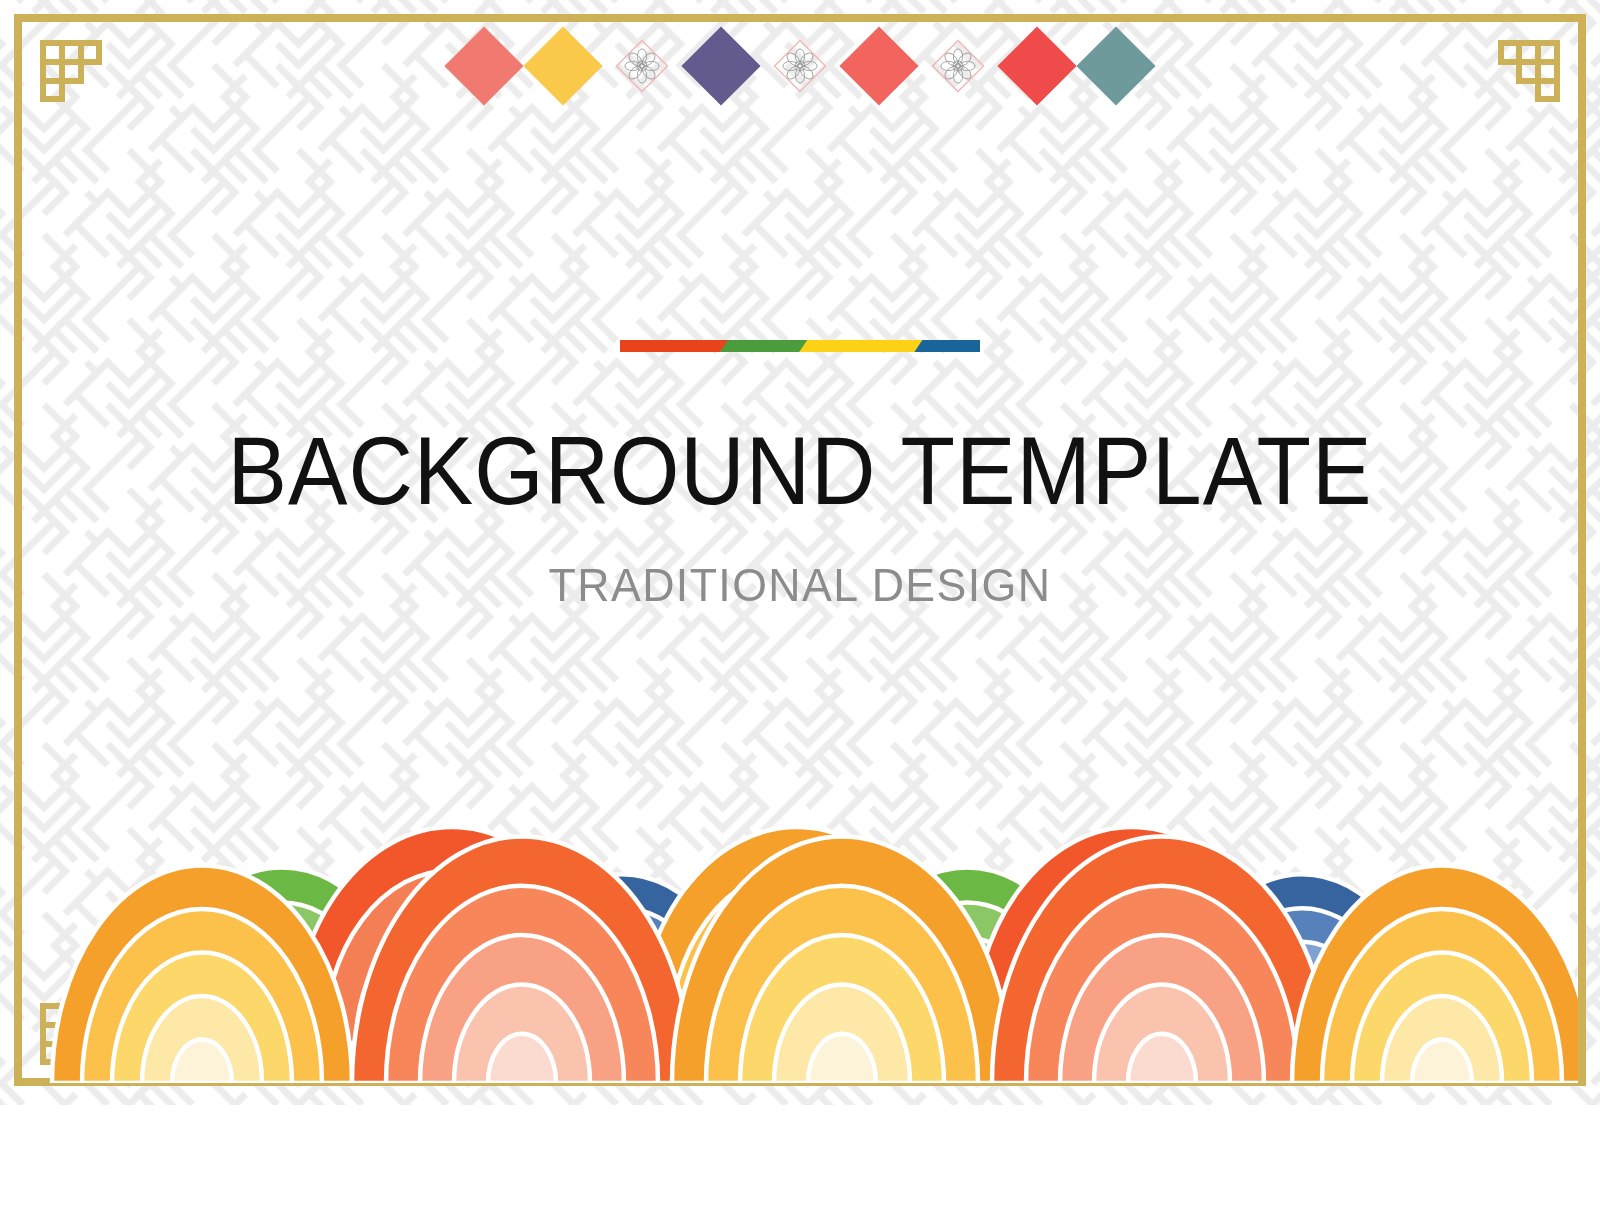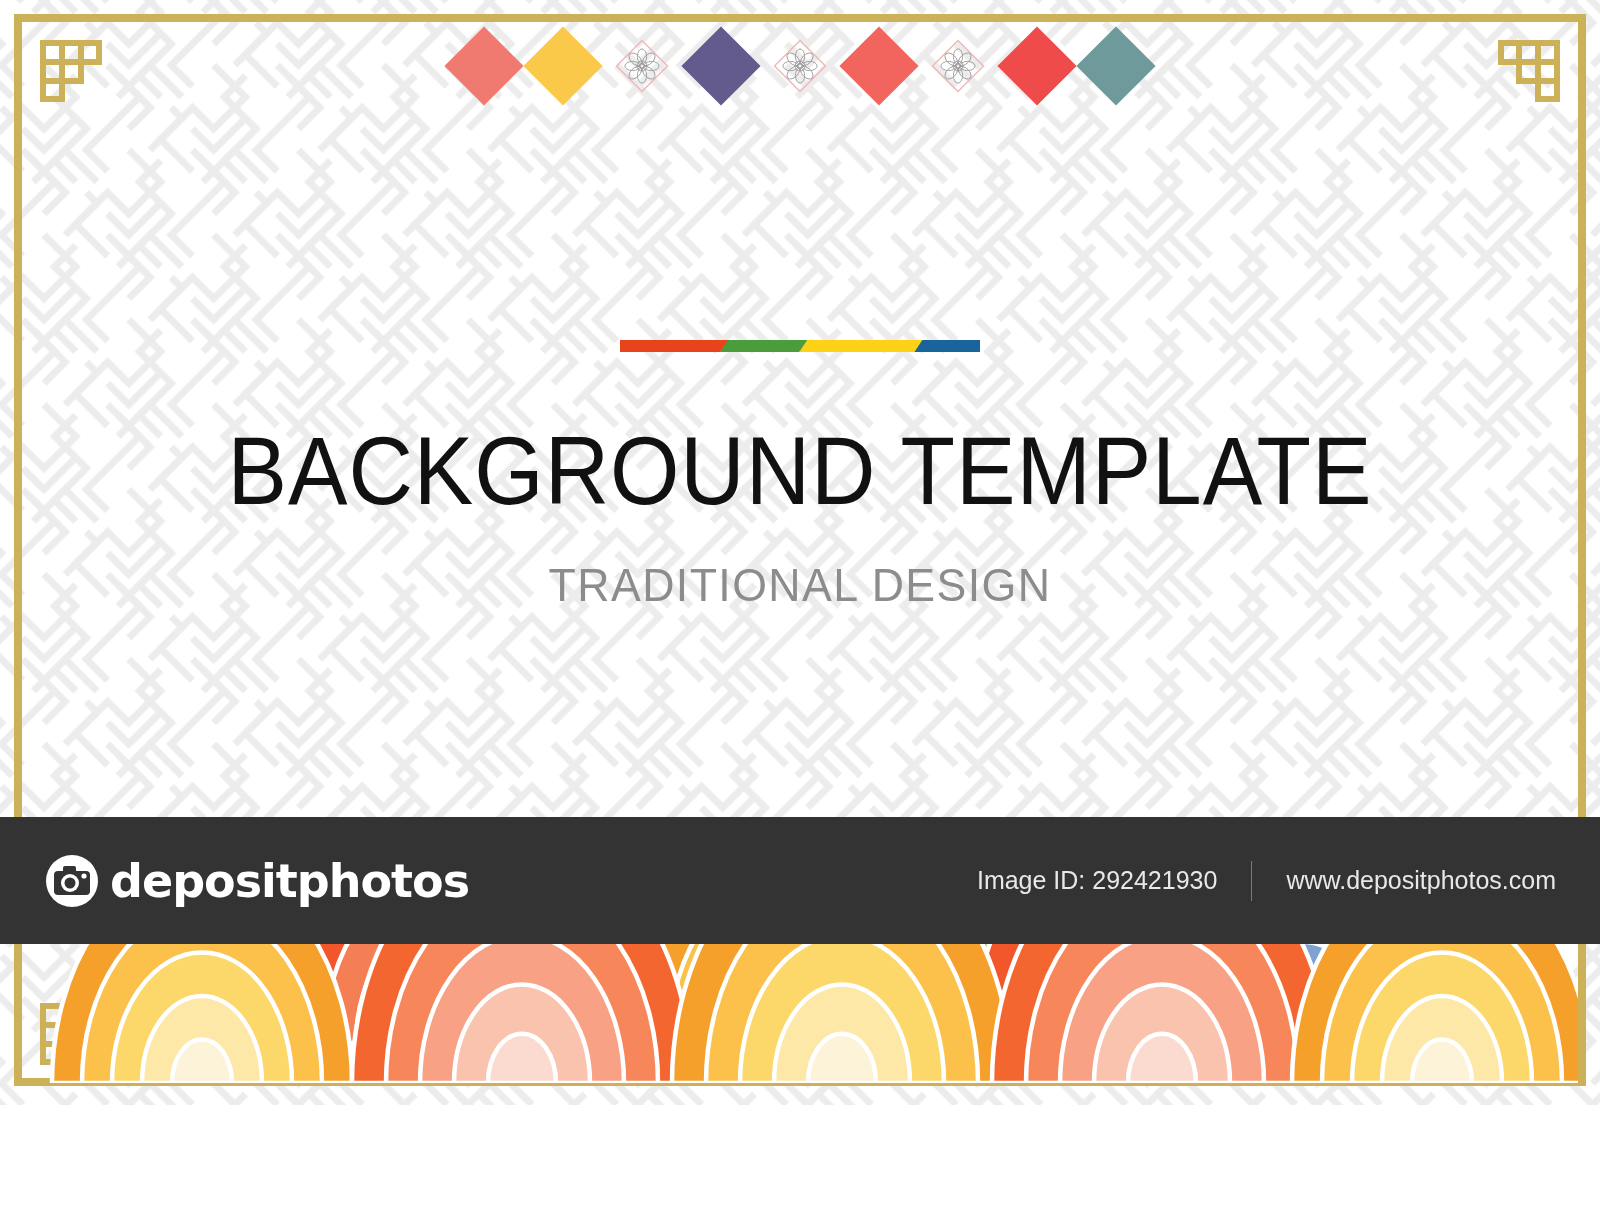--- a/index.html
+++ b/index.html
@@ -3,21 +3,21 @@
 <meta charset="utf-8">
 <style>
   html,body{margin:0;padding:0;}
   body{
     width:1600px;height:1232px;
     background:#ffffff;
     font-family:"Liberation Sans", sans-serif;
     overflow:hidden;
     position:relative;
   }
-  #stage{position:absolute;inset:0;width:1600px;height:944px;}
+  #stage{position:absolute;inset:0;width:1600px;height:1232px;}
 
   
   .canvas{
     position:absolute;left:0;top:0;width:1600px;height:1105px;
     background:#ffffff;
     overflow:hidden;
   }
 
   
   .bg-pattern{
@@ -373,32 +373,14 @@
             <path d="M1300 260 A120 174 0 0 1 1540 260 Z" fill="#fbc14b" stroke="#ffffff" stroke-width="4.5"></path>
             <path d="M1330 260 A90 130.5 0 0 1 1510 260 Z" fill="#fcd769" stroke="#ffffff" stroke-width="4.5"></path>
             <path d="M1360 260 A60 87 0 0 1 1480 260 Z" fill="#fde8a8" stroke="#ffffff" stroke-width="4.5"></path>
             <path d="M1390 260 A29.999999999999993 43.499999999999986 0 0 1 1450 260 Z" fill="#fdf3d9" stroke="#ffffff" stroke-width="4.5"></path>
           </g>
         </svg>
     </div>
 
   </div>
 
-  <div class="watermark">
-    <div class="wm-logo">
-      <svg width="56" height="56" viewBox="0 0 56 56" xmlns="http://www.w3.org/2000/svg">
-        <circle cx="28" cy="28" r="26" fill="#ffffff"></circle>
-        <rect x="10" y="18" width="36" height="24" rx="4" fill="#333333"></rect>
-        <rect x="19" y="13" width="13" height="7" rx="2" fill="#333333"></rect>
-        <circle cx="26" cy="30" r="9" fill="#ffffff"></circle>
-        <circle cx="26" cy="30" r="5.5" fill="#333333"></circle>
-        <circle cx="40" cy="23" r="2.6" fill="#ffffff"></circle>
-      </svg>
-      <span class="wm-logo-text">depositphotos</span>
-    </div>
-    <div class="wm-right">
-      <span>Image ID: 292421930</span>
-      <span class="wm-sep"></span>
-      <span>www.depositphotos.com</span>
-    </div>
-  </div>
 
 </div>
 
 </body></html>

